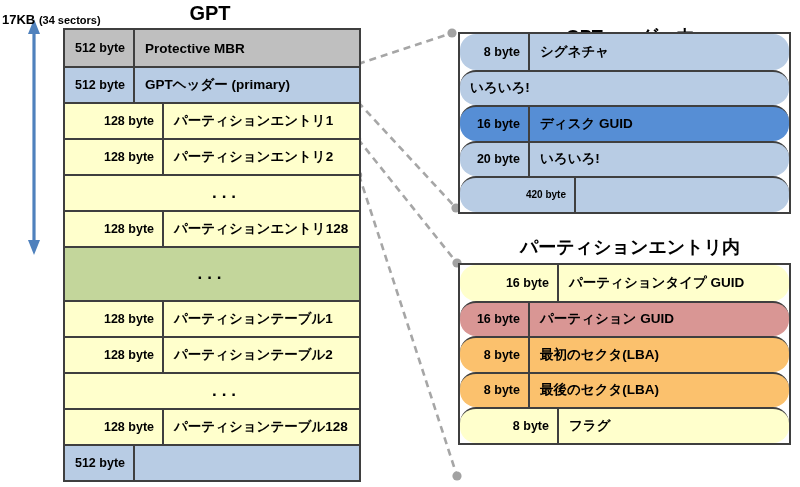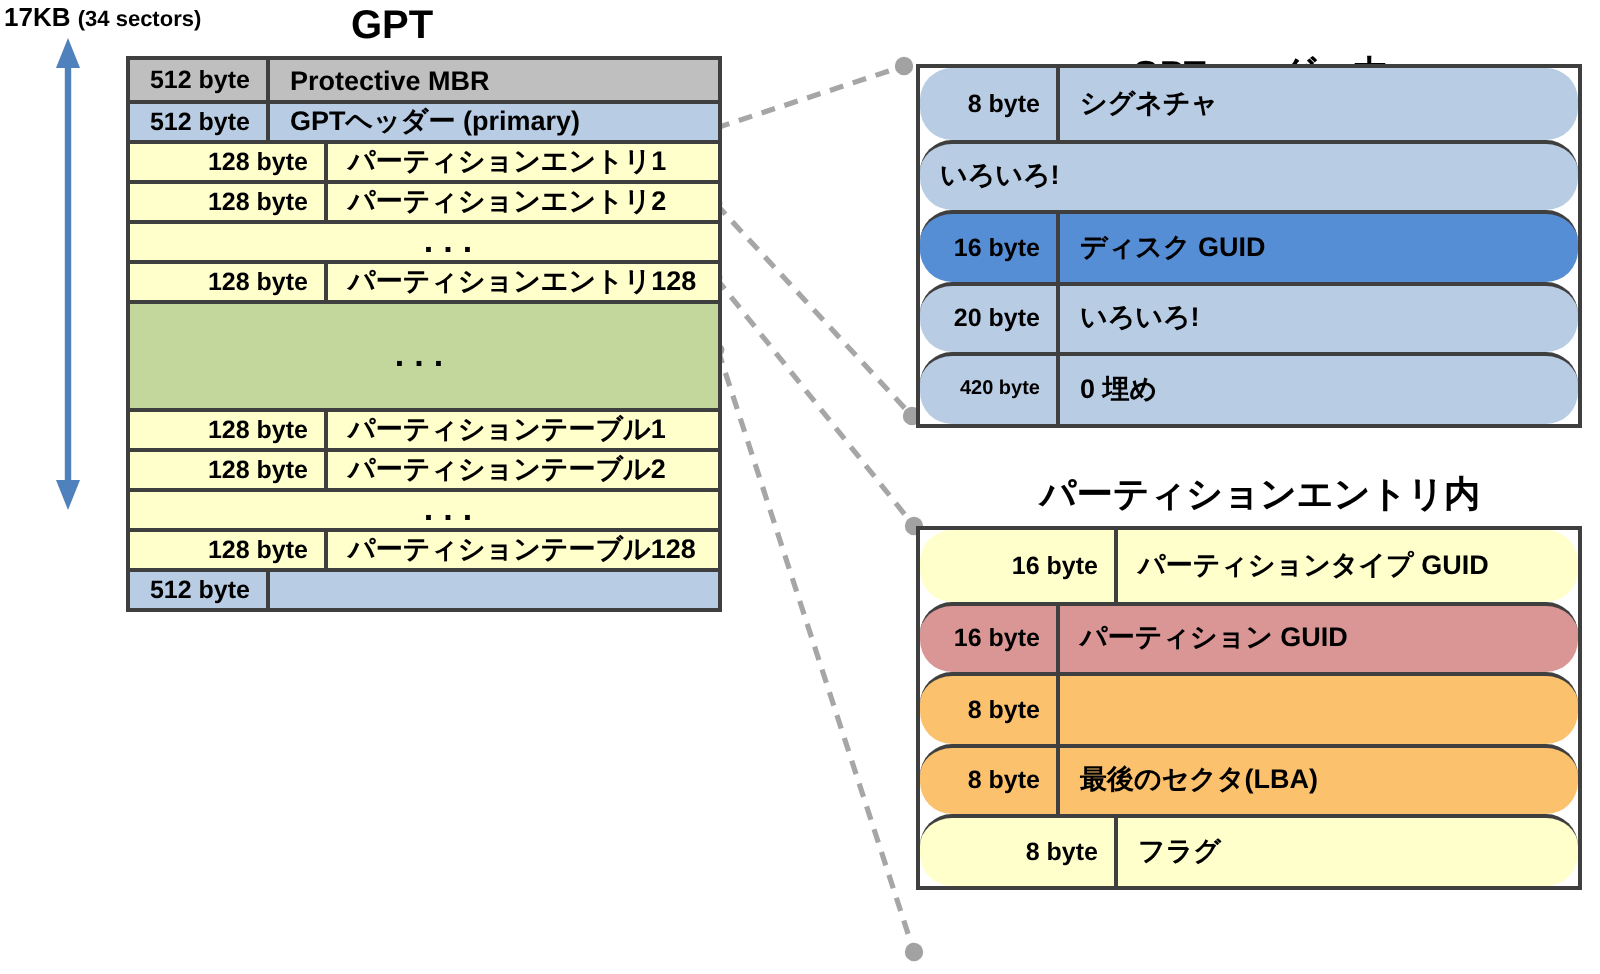--- a/index.html
+++ b/index.html
@@ -2,44 +2,44 @@
 <html><head>
 <meta charset="utf-8">
 <style>
   html,body{margin:0;padding:0;}
   body{
     width:800px;height:487px;position:relative;background:#ffffff;overflow:hidden;
     font-family:"Liberation Sans","DejaVu Sans",sans-serif;color:#000;
   }
   .overlay{position:absolute;left:0;top:0;pointer-events:none;}
   .diagram-title{position:absolute;font-weight:bold;text-align:center;white-space:nowrap;}
-  .size-annotation{position:absolute;left:2px;top:1px;font-weight:bold;font-size:13px;white-space:nowrap;text-align:right;}
+  .size-annotation{position:absolute;left:2px;top:12px;font-weight:bold;font-size:13px;white-space:nowrap;text-align:right;}
   .size-annotation .small{font-size:11px;font-weight:bold;}
 
   .block-table{position:absolute;border:2px solid #3f3f3f;background:#fff;z-index:2;}
   .brow{display:flex;box-sizing:border-box;border-top:2px solid #3f3f3f;}
   .brow:first-child{border-top:none;}
-  .h36{height:20px;}
+  .h36{height:36px;}
   .h54{height:54px;}
   .h35{height:35.5px;border-radius:16px;}
   .cell-size{
     flex:0 0 70px;width:70px;box-sizing:border-box;border-right:2px solid #3f3f3f;
     display:flex;align-items:center;justify-content:flex-end;padding-right:8px;
     font-weight:bold;font-size:12.5px;white-space:nowrap;
   }
   .cell-label{
     flex:1;display:flex;align-items:center;padding-left:10px;
     font-weight:bold;font-size:13.5px;white-space:nowrap;
   }
   .cell-label .suffix{font-size:11px;margin-left:5px;font-weight:bold;}
   .cell-ellipsis{
     flex:1;display:flex;align-items:center;justify-content:center;
     font-weight:bold;font-size:17px;letter-spacing:5px;line-height:0;
   }
-  .small-size{font-size:10px;}
+  .small-size{font-size:10px;margin-left:46px;}
 
   .gray{background:#bfbfbf;}
   .blue{background:#b8cce4;}
   .yellow{background:#ffffcc;padding-left:29px;}
   .green{background:#c3d69b;}
   .dkblue{background:#568ed5;}
   .pink{background:#d99694;}
   .amber{background:#fbc16d;}
 </style>
 </head>
@@ -67,21 +67,21 @@
     <circle cx="457" cy="263" r="4.6"></circle>
     <circle cx="457" cy="476" r="4.6"></circle>
   </g>
 </svg>
 
 <div class="size-annotation">
   <span>17KB</span>
   <span class="small">(34 sectors)</span>
 </div>
 
-<div class="diagram-title" style="left:49px;top:2px;width:294px;font-size:20px;">GPT</div>
+<div class="diagram-title" style="left:63px;top:2px;width:294px;font-size:20px;">GPT</div>
 <div class="diagram-title" style="left:470px;top:6px;width:320px;font-size:18px;margin-top:19px;">GPTヘッダー内</div>
 <div class="diagram-title" style="left:470px;top:235px;width:320px;font-size:18px;">パーティションエントリ内</div>
 
 <div class="block-table" style="left:63px;top:28px;width:294px;">
   <div class="brow h36 gray">
     <div class="cell-size">512 byte</div>
     <div class="cell-label">Protective MBR</div>
   </div>
   <div class="brow h36 blue">
     <div class="cell-size">512 byte</div>
@@ -136,35 +136,35 @@
   <div class="brow h35 dkblue">
     <div class="cell-size">16 byte</div>
     <div class="cell-label">ディスク GUID</div>
   </div>
   <div class="brow h35 blue">
     <div class="cell-size">20 byte</div>
     <div class="cell-label">いろいろ!</div>
   </div>
   <div class="brow h35 blue">
     <div class="cell-size small-size">420 byte</div>
-    <div class="cell-label">0 埋め</div>
   </div>
 </div>
 
 <div class="block-table" style="left:458px;top:263px;width:329px;">
   <div class="brow h35 yellow">
     <div class="cell-size">16 byte</div>
     <div class="cell-label">パーティションタイプ GUID</div>
   </div>
   <div class="brow h35 pink">
     <div class="cell-size">16 byte</div>
     <div class="cell-label">パーティション GUID</div>
   </div>
   <div class="brow h35 amber">
     <div class="cell-size">8 byte</div>
+    <div class="cell-label">最初のセクタ(LBA)</div>
   </div>
   <div class="brow h35 amber">
     <div class="cell-size">8 byte</div>
     <div class="cell-label">最後のセクタ(LBA)</div>
   </div>
   <div class="brow h35 yellow">
     <div class="cell-size">8 byte</div>
     <div class="cell-label">フラグ</div>
   </div>
 </div>

